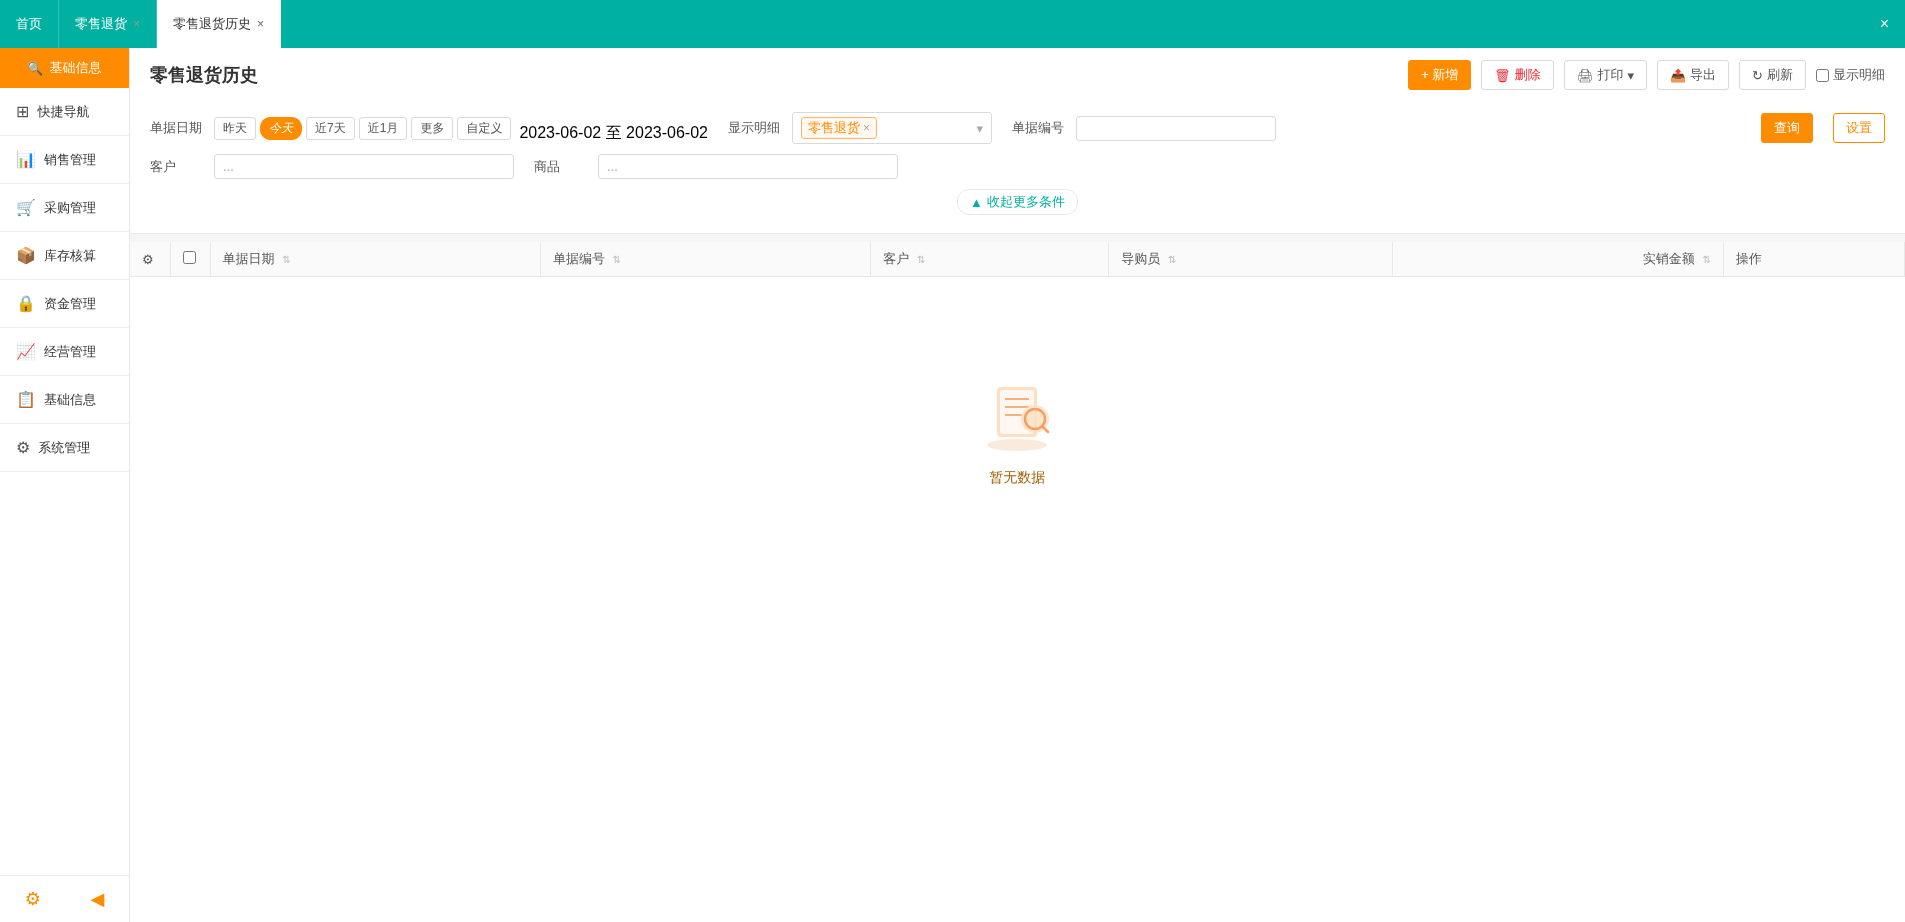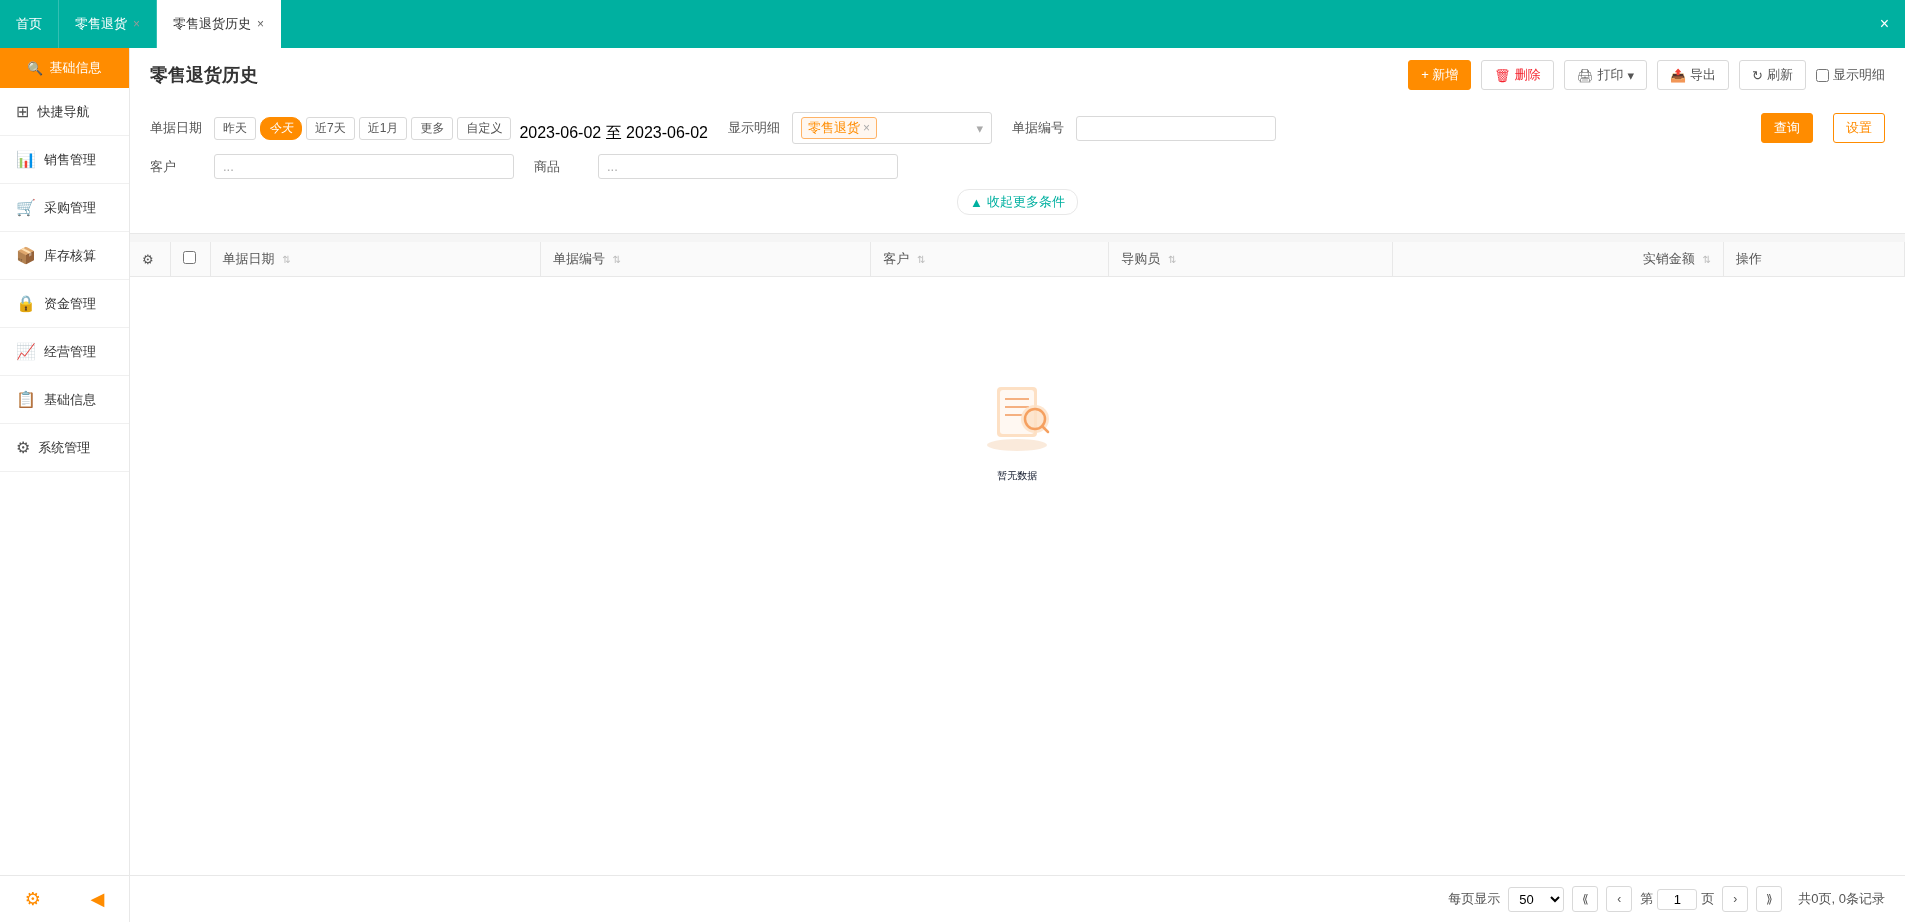--- a/index.html
+++ b/index.html
@@ -303,22 +303,22 @@
       align-items: center;
       justify-content: center;
       padding: 80px 0;
     }
     .empty-icon {
       width: 100px;
       height: 100px;
       margin-bottom: 12px;
     }
     .empty-text {
-      color: #0f172a;
-      font-size: 10px;
+      color: #a16207;
+      font-size: 14px;
     }
 
     
     .pagination-bar {
       background: #fff;
       border-top: 1px solid #e8e8e8;
       padding: 10px 20px;
       display: flex;
       align-items: center;
       justify-content: flex-end;
@@ -575,33 +575,14 @@
                   <line x1="75" y1="69" x2="81" y2="75" stroke="#f5a060" stroke-width="2.5" stroke-linecap="round"></line>
                 </svg>
                 <span class="empty-text">暂无数据</span>
               </div>
             </td>
           </tr>
         </tbody>
       </table>
     </div>
 
-    <div class="pagination-bar">
-      <span class="page-size-label">每页显示</span>
-      <select class="page-size-select">
-        <option>10</option>
-        <option>20</option>
-        <option selected="">50</option>
-        <option>100</option>
-      </select>
-      <div class="page-nav-btn">⟪</div>
-      <div class="page-nav-btn">‹</div>
-      <div class="page-info">
-        <span>第</span>
-        <input type="text" class="page-input" value="1" style="">
-        <span>页</span>
-      </div>
-      <div class="page-nav-btn">›</div>
-      <div class="page-nav-btn">⟫</div>
-      <span class="total-info">共0页, 0条记录</span>
-    </div>
   </div>
 </div>
 
 </body></html>

